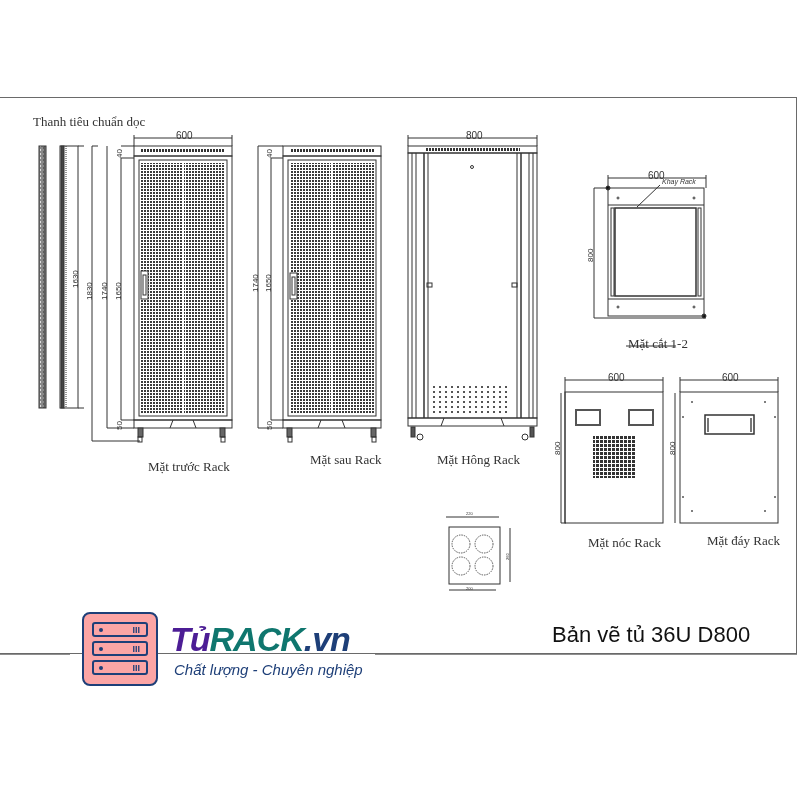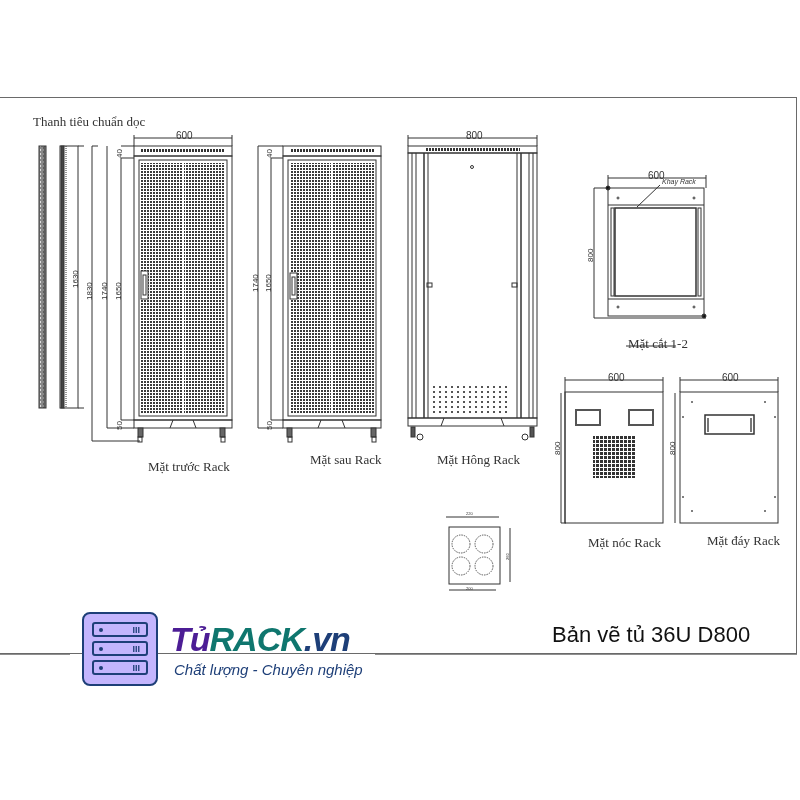--- a/index.html
+++ b/index.html
@@ -8,21 +8,21 @@
   .lbl { position:absolute; font-size:13px; font-family:"Liberation Serif", serif; color:#333; white-space:nowrap; }
   .dim { position:absolute; font-size:10px; font-family:"Liberation Sans", sans-serif; color:#333; white-space:nowrap; }
   .vdim { position:absolute; font-size:8px; font-family:"Liberation Sans", sans-serif; color:#333; transform:rotate(-90deg); transform-origin:left top; white-space:nowrap; }
   svg { position:absolute; left:0; top:0; }
   .title { position:absolute; left:552px; top:622px; font-family:"Liberation Sans", sans-serif; font-size:22px; color:#111; }
   .brand { position:absolute; left:170px; top:620px; font-family:"Liberation Sans", sans-serif; font-weight:bold; font-style:italic; font-size:34px; letter-spacing:-1px; }
   .brand .tu { color:#4c1d95; }
   .brand .rack { color:#0f766e; }
   .brand .vn { color:#1e3f78; }
   .slogan { position:absolute; left:174px; top:661px; font-family:"Liberation Sans", sans-serif; font-style:italic; font-size:15px; color:#1e3f78; }
-  .logo-box { position:absolute; left:82px; top:612px; width:76px; height:74px; border:2.5px solid #1e3f78; border-radius:8px; background:#c4b5fd; box-sizing:border-box; }
+  .logo-box { position:absolute; left:82px; top:612px; width:76px; height:74px; border:2.5px solid #1e3f78; border-radius:8px; background:#fca5a5; box-sizing:border-box; }
   .logo-unit { position:absolute; left:8px; width:56px; height:15px; border:2px solid #1e3f78; border-radius:3px; box-sizing:border-box; }
   .logo-unit .dot { position:absolute; left:5px; top:4px; width:4px; height:4px; border-radius:50%; background:#1e3f78; }
   .logo-unit .bars { position:absolute; right:6px; top:2px; font-size:9px; font-weight:bold; color:#1e3f78; font-family:"Liberation Sans", sans-serif; letter-spacing:0px; line-height:9px; }
 </style>
 </head>
 <body>
 
 <div class="sheet"></div>
 
 <svg width="800" height="800">

